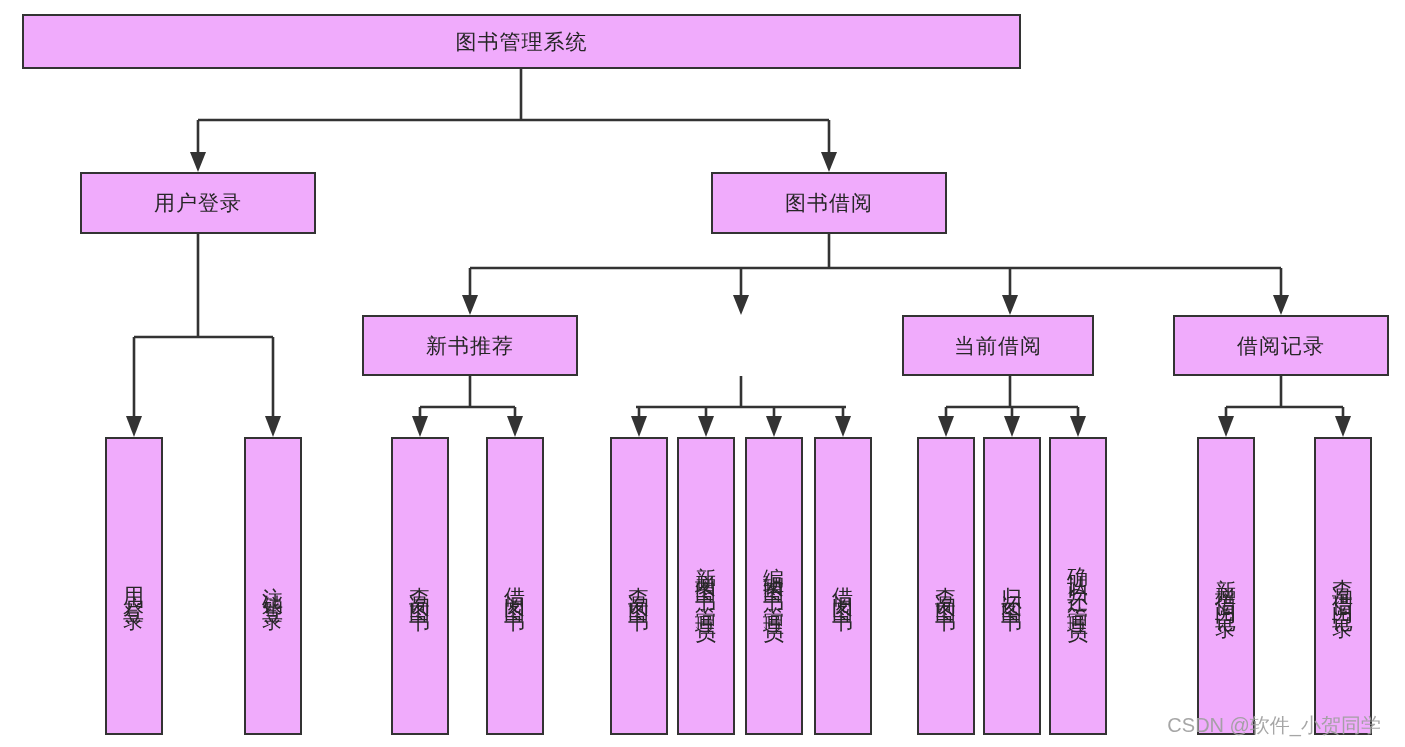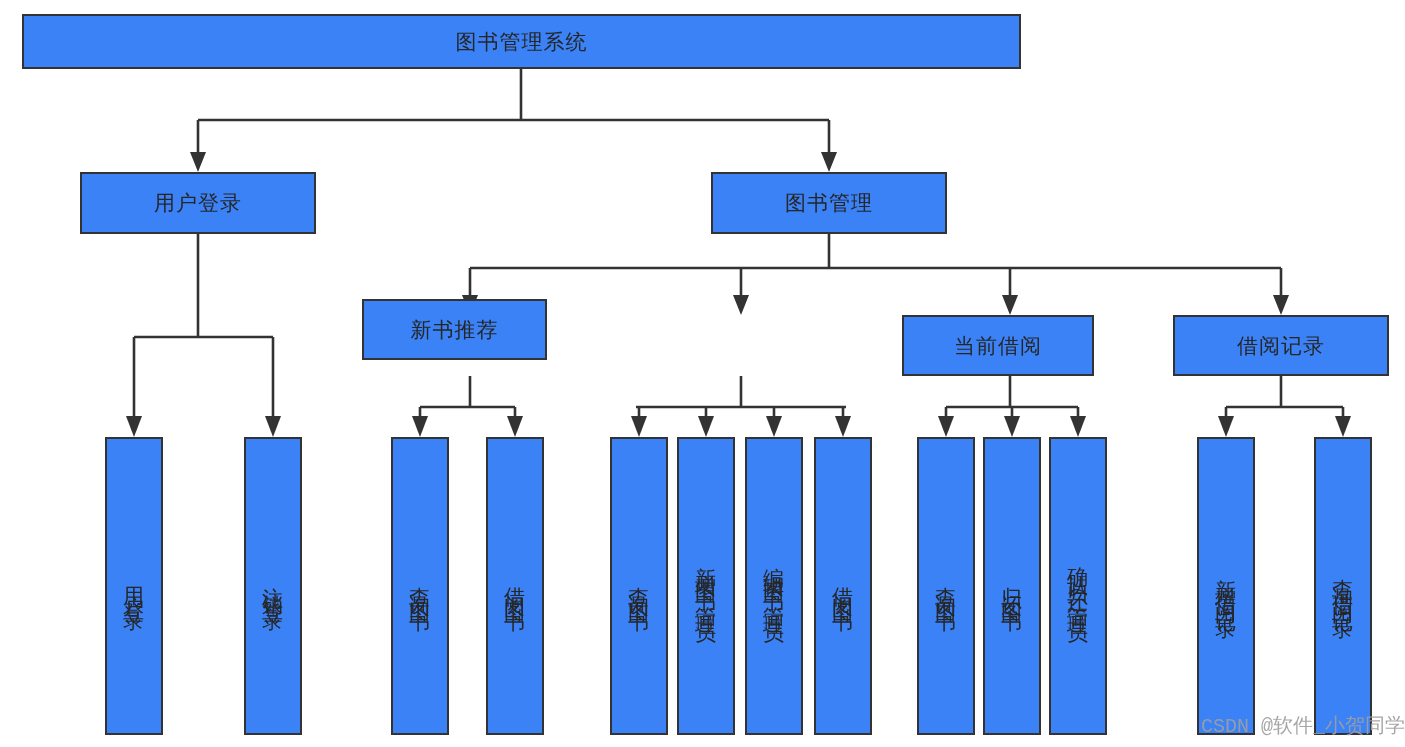--- a/index.html
+++ b/index.html
@@ -18,47 +18,46 @@
   #connectors {
     position: absolute;
     left: 0;
     top: 0;
     z-index: 1;
   }
   .node {
     position: absolute;
     box-sizing: border-box;
     border: 2.6px solid #333333;
-    background: #3b82f6;
+    background: #f0abfc;
     display: flex;
     align-items: center;
     justify-content: center;
     z-index: 2;
     color: #262626;
   }
   .node.h .lbl {
     font-size: 21px;
     letter-spacing: 1px;
     white-space: nowrap;
   }
   .node.v .lbl {
     writing-mode: vertical-rl;
     font-size: 21px;
     letter-spacing: 8px;
     line-height: 1;
   }
   .watermark {
     position: absolute;
-    right: 0;
+    right: 24px;
     bottom: 8px;
     z-index: 3;
     font-size: 20px;
     color: rgba(158, 158, 158, 0.92);
     white-space: nowrap;
-    font-family: Liberation Mono, monospace;
   }
 </style>
 </head>
 <body>
 
 <div id="canvas">
 
   <svg id="connectors" width="1405" height="747" viewBox="0 0 1405 747" fill="none" xmlns="http://www.w3.org/2000/svg">
 
     <g stroke="#333333" stroke-width="2.6">
@@ -124,24 +123,24 @@
   </svg>
 
   <div class="node h" style="left:22px;top:14px;width:999px;height:55px">
     <span class="lbl">图书管理系统</span>
   </div>
 
   <div class="node h" style="left:80px;top:172px;width:236px;height:62px">
     <span class="lbl">用户登录</span>
   </div>
   <div class="node h" style="left:711px;top:172px;width:236px;height:62px">
-    <span class="lbl">图书管理</span>
+    <span class="lbl">图书借阅</span>
   </div>
 
-  <div class="node h" style="left:362px;top:299px;width:185px;height:61px">
+  <div class="node h" style="left:362px;top:315px;width:216px;height:61px">
     <span class="lbl">新书推荐</span>
   </div>
   <div class="node h" style="left:902px;top:315px;width:192px;height:61px">
     <span class="lbl">当前借阅</span>
   </div>
   <div class="node h" style="left:1173px;top:315px;width:216px;height:61px">
     <span class="lbl">借阅记录</span>
   </div>
 
   <div class="node v" style="left:105px;top:437px;width:58px;height:298px">

